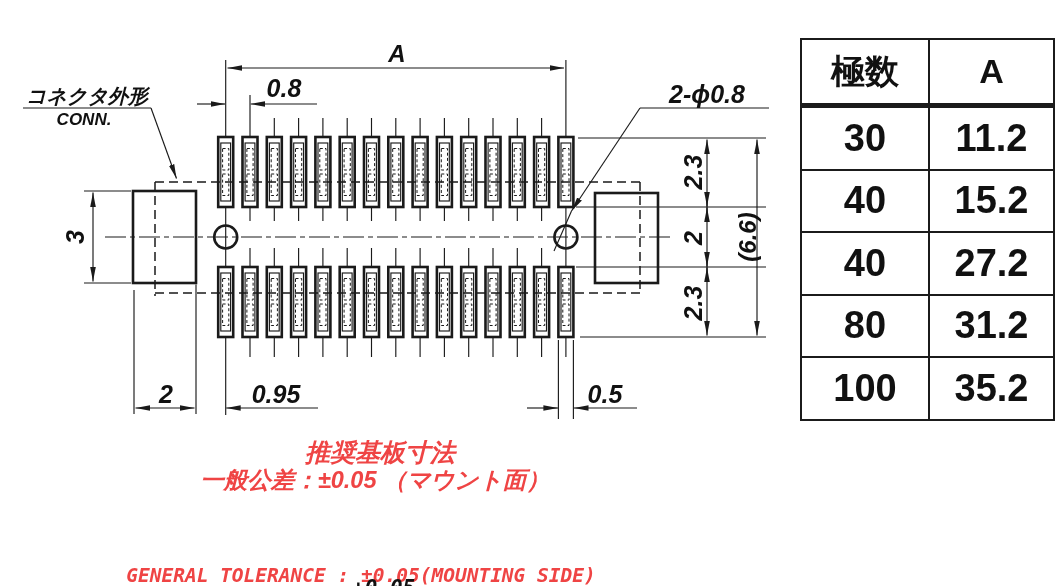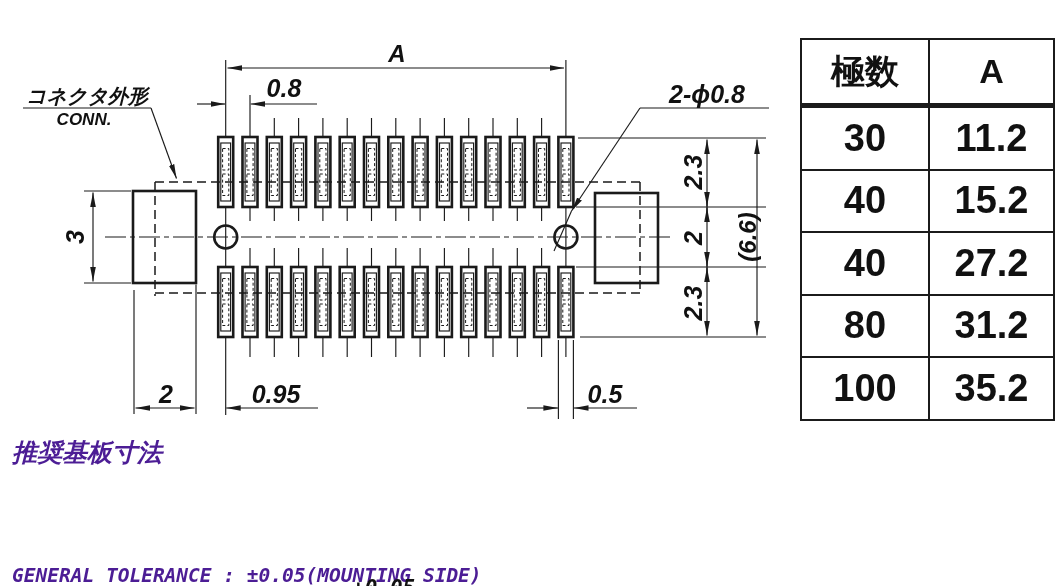--- a/index.html
+++ b/index.html
@@ -9,21 +9,21 @@
   svg .w1{stroke-width:1.15px;}
   svg .w2{stroke-width:2.6px;}
   svg .dash{stroke-width:1.5px;stroke-dasharray:9,5;}
   svg .chain{stroke-width:1.15px;stroke-dasharray:21,4,5,4;}
   svg .fdash{stroke-width:1px;stroke-dasharray:3,2.2;}
   svg text{fill:#111;}
   svg .dim{font:italic bold 25px "Liberation Sans",sans-serif;}
   svg .dimA{font:italic bold 24px "Liberation Sans",sans-serif;}
   svg .cjk{font:italic bold 20px "Liberation Sans",sans-serif;}
   svg .conn{font:italic bold 17px "Liberation Sans",sans-serif;}
-  .note{position:absolute;left:12px;color:#4c1d95;white-space:nowrap;}
+  .note{position:absolute;left:0;text-align:center;color:#ef4444;white-space:nowrap;}
   .njp1{top:436px;width:760px;font:italic bold 25px "Liberation Sans",sans-serif;}
   .njp2{top:464px;width:750px;font:italic bold 23.5px "Liberation Sans",sans-serif;}
   .nen1{top:505px;width:742px;font:italic bold 21px "DejaVu Sans Mono",monospace;}
   .nen2{top:528px;width:722px;font:italic bold 19.5px "DejaVu Sans Mono",monospace;margin-top:36px;}
   .frag{position:absolute;left:352px;top:576px;color:#111;
         font:italic bold 21px "DejaVu Sans Mono",monospace;}
   .tablewrap{position:absolute;left:800px;top:38px;width:253px;}
   table.spec{border-collapse:collapse;table-layout:fixed;width:253px;color:#111;}
   table.spec th,table.spec td{border:2.4px solid #1b1b1b;text-align:center;padding:0;
         font-family:"Liberation Sans",sans-serif;}
@@ -309,20 +309,21 @@
     </g>
 
     <g>
       <line class="s w1" x1="757" y1="139.5" x2="757" y2="335.5" marker-start="url(#ah)" marker-end="url(#ah)"></line>
       <text class="dimA" transform="rotate(-90 756 237)" x="756" y="237" text-anchor="middle">(6.6)</text>
     </g>
   </svg>
 
   
   <div class="note njp1">推奨基板寸法</div>
+  <div class="note njp2">一般公差：±0.05 （マウント面）</div>
   <div class="note nen2">GENERAL TOLERANCE : ±0.05(MOUNTING SIDE)</div>
   <div class="frag">+0.05</div>
 
   
   <div class="tablewrap">
     <table class="spec">
       <colgroup>
           <col style="width:128px">
           <col style="width:125px">
         </colgroup>

